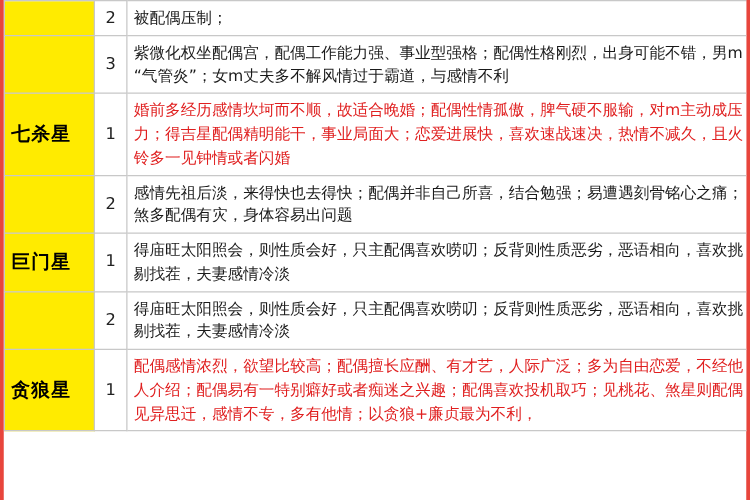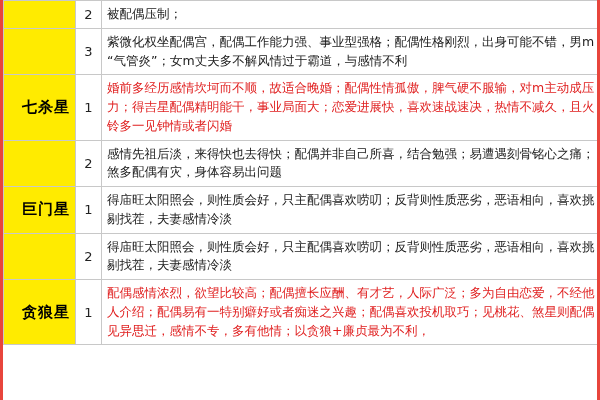--- a/index.html
+++ b/index.html
@@ -34,21 +34,21 @@
     padding: 4px 5px;
     box-sizing: border-box;
   }
   
   col.c-star { width: 72px; }
   col.c-num  { width: 26px; }
   col.c-text { width: 502px; }
 
   td.star {
     background: #ffeb00;
-    text-align: right;
+    text-align: left;
     font-weight: bold;
     font-size: 15px;
     color: #000000;
     letter-spacing: 1px;
     padding: 2px;
   }
   td.star.empty { background: #ffeb00; }
   td.num {
     text-align: center;
     font-size: 13px;

